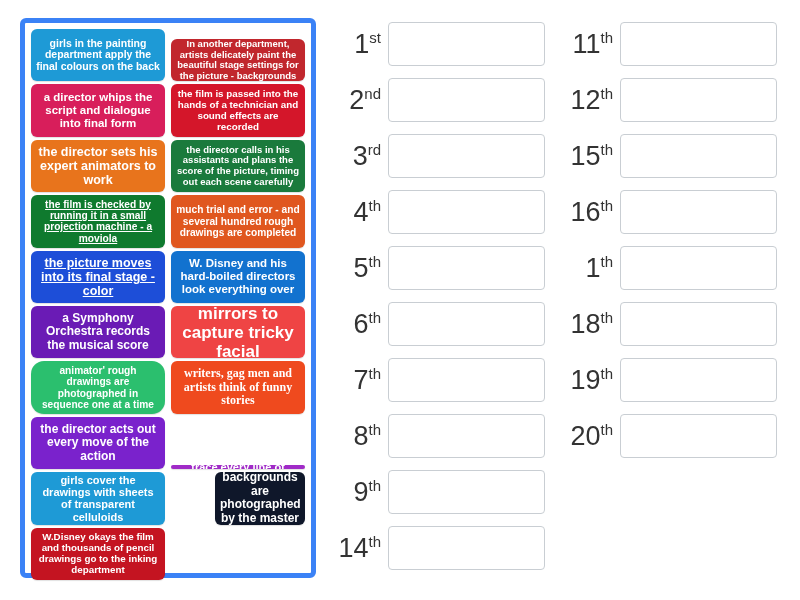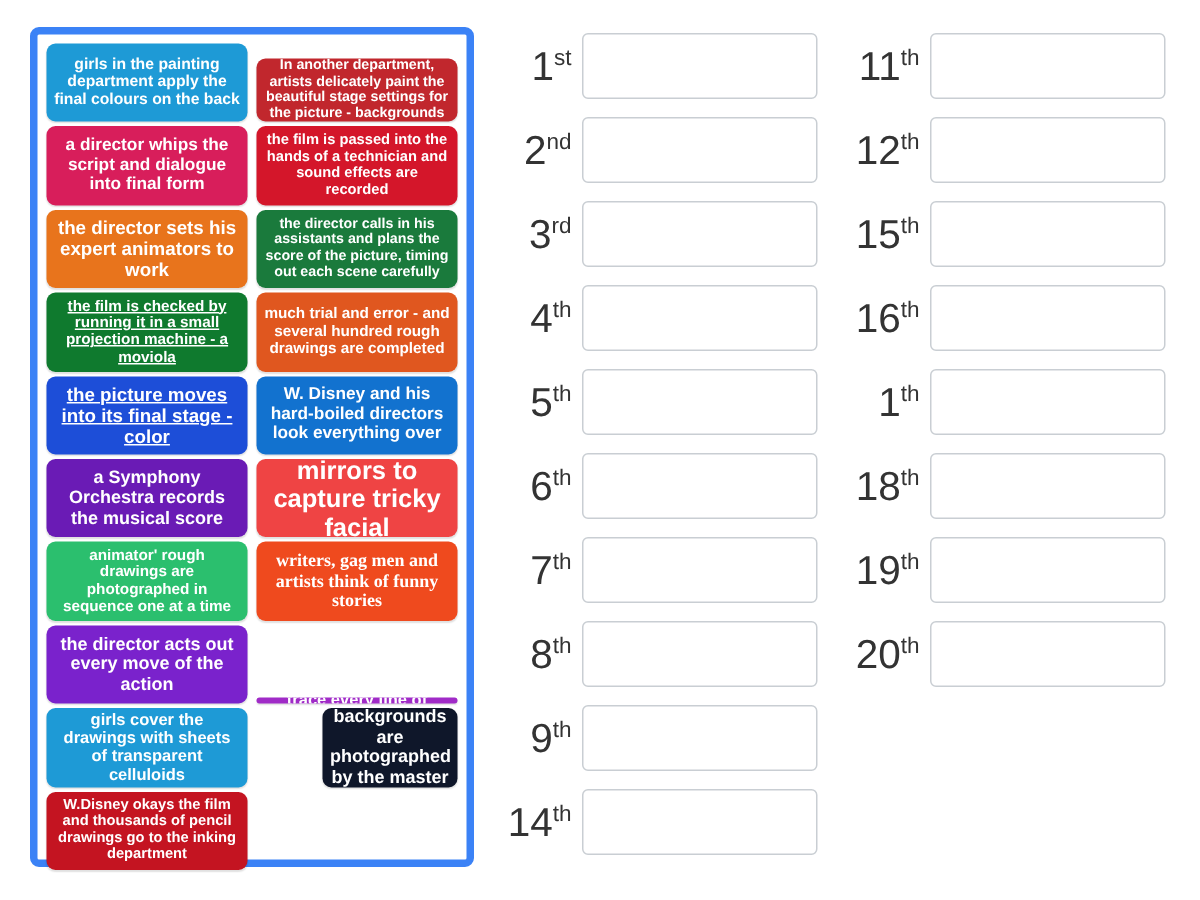--- a/index.html
+++ b/index.html
@@ -137,21 +137,21 @@
         </div>
         <div class="tile" style="background: rgb(18, 114, 207); font-size: 11.5px;">
           <span>W. Disney and his hard-boiled directors look everything over</span>
         </div>
         <div class="tile" style="background: rgb(106, 27, 181); font-size: 12px;">
           <span>a Symphony Orchestra records the musical score</span>
         </div>
         <div class="tile" style="background: #ef4444; font-size: 17px;">
           <span>animators use mirrors to capture tricky facial expressions</span>
         </div>
-        <div class="tile" style="background: rgb(43, 191, 110); font-size: 10.2px;">
+        <div class="tile" style="background: rgb(43, 191, 110); font-size: 10.2px; border-radius: 13px;">
           <span>animator' rough drawings are photographed in sequence one at a time</span>
         </div>
         <div class="tile" style="background: rgb(239, 74, 30); font-size: 12px; font-family: Liberation Serif, serif;">
           <span>writers, gag men and artists think of funny stories</span>
         </div>
         <div class="tile" style="background: rgb(122, 34, 204); font-size: 12px;">
           <span>the director acts out every move of the action</span>
         </div>
         <div class="tile" style="background: rgb(160, 43, 199); font-size: 11px; margin-top: 48px;">
           <span>the girls painstakingly trace every line of every drawing in ink</span>

